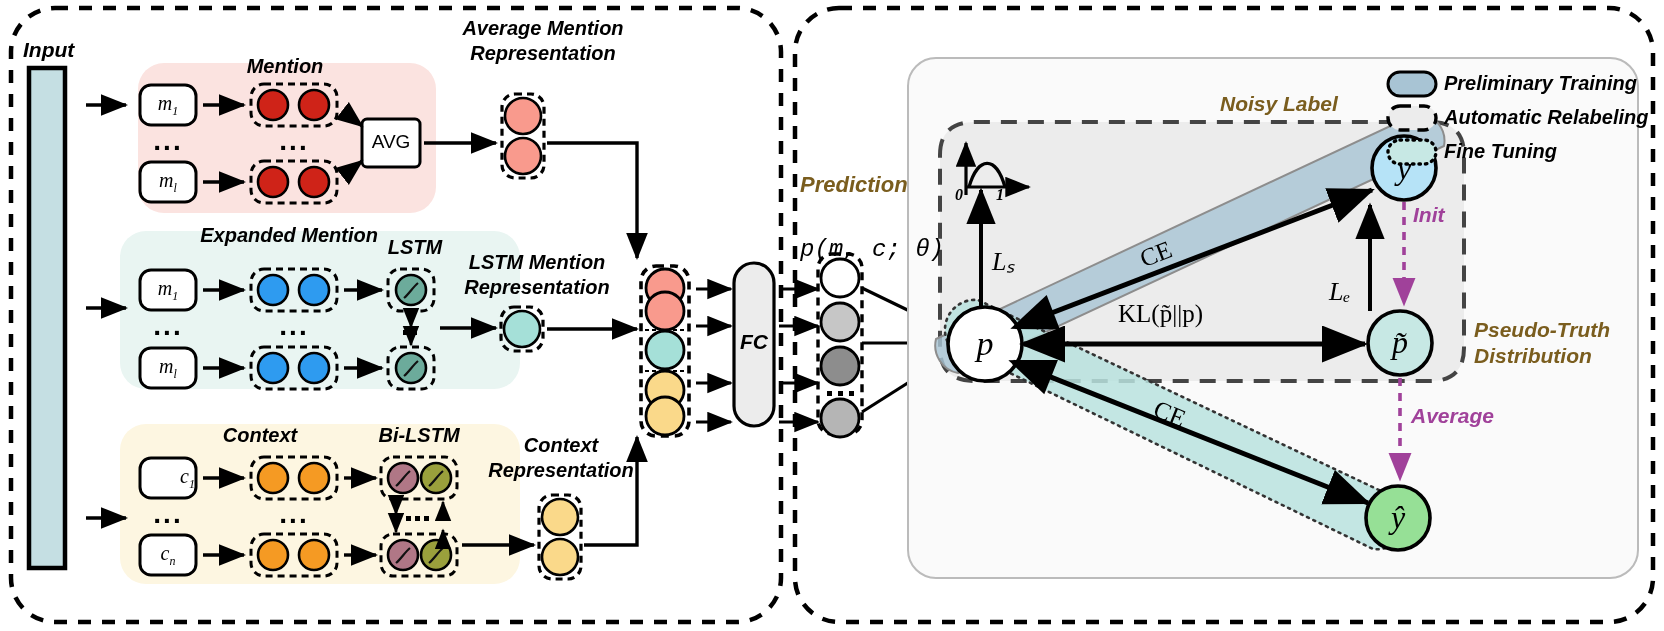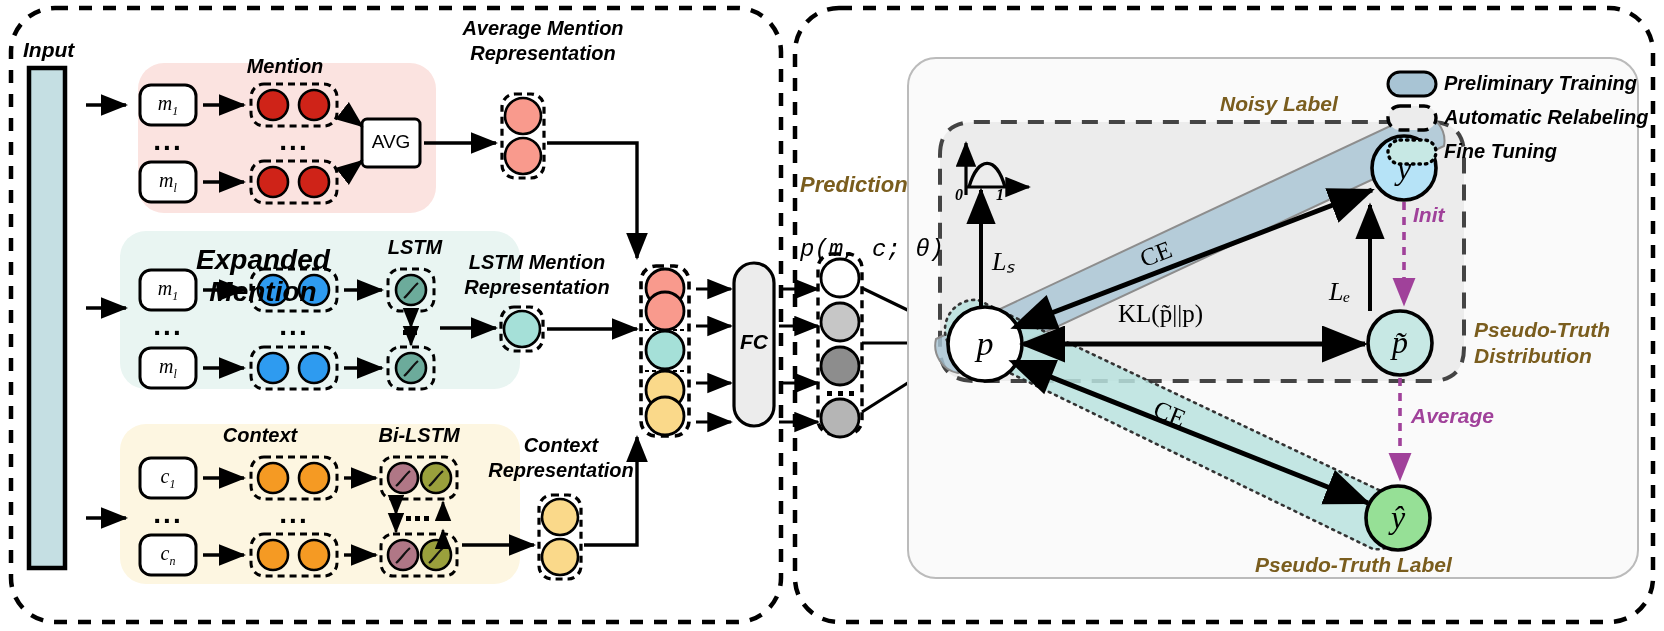--- a/index.html
+++ b/index.html
@@ -195,30 +195,30 @@
 
   <rect x="1388" y="72" width="48" height="24" rx="12" ry="12" fill="#a8c4d4" stroke="#000" stroke-width="3"></rect>
   <rect x="1388" y="106" width="48" height="24" rx="12" ry="12" fill="#ececec" stroke="#000" stroke-width="3.4" stroke-dasharray="11 8"></rect>
   <rect x="1388" y="140" width="48" height="24" rx="12" ry="12" fill="#c7e8e4" stroke="#000" stroke-width="3.4" stroke-dasharray="1.5 5" stroke-linecap="round"></rect>
 </svg>
 
 <div style="position:absolute;left:230;top:0;"></div>
 <div class="lbl" style="position:absolute;left:23px;top:38px;font-size:21px;">Input</div>
 
 <div class="lbl" style="position:absolute;left:190px;top:55px;width:190px;text-align:center;font-size:20px;">Mention</div>
-<div class="lbl" style="position:absolute;left:148px;top:244px;width:230px;text-align:center;font-size:28px;">Expanded Mention</div>
+<div class="lbl" style="position:absolute;left:148px;top:224px;width:230px;text-align:right;font-size:20px;">Expanded Mention</div>
 <div class="lbl" style="position:absolute;left:370px;top:236px;width:90px;text-align:center;font-size:20px;">LSTM</div>
 <div class="lbl" style="position:absolute;left:190px;top:424px;width:140px;text-align:center;font-size:20px;">Context</div>
 <div class="lbl" style="position:absolute;left:360px;top:424px;width:118px;text-align:center;font-size:20px;">Bi-LSTM</div>
 
 <div style="position:absolute;left:140px;top:92px;width:56px;text-align:center;font-family:'Liberation Serif',serif;font-style:italic;font-size:20px;">m<sub style="font-size:12px;">1</sub></div>
 <div style="position:absolute;left:140px;top:169px;width:56px;text-align:center;font-family:'Liberation Serif',serif;font-style:italic;font-size:20px;">m<sub style="font-size:12px;">l</sub></div>
 <div style="position:absolute;left:140px;top:277px;width:56px;text-align:center;font-family:'Liberation Serif',serif;font-style:italic;font-size:20px;">m<sub style="font-size:12px;">1</sub></div>
 <div style="position:absolute;left:140px;top:355px;width:56px;text-align:center;font-family:'Liberation Serif',serif;font-style:italic;font-size:20px;">m<sub style="font-size:12px;">l</sub></div>
-<div style="position:absolute;left:140px;top:465px;width:56px;text-align:center;font-family:'Liberation Serif',serif;font-style:italic;font-size:20px;">c<sub style="font-size:12px;">1</sub></div>
+<div style="position:absolute;left:140px;top:465px;width:56px;text-align:left;font-family:'Liberation Serif',serif;font-style:italic;font-size:20px;padding-left:40px;">c<sub style="font-size:12px;">1</sub></div>
 <div style="position:absolute;left:140px;top:542px;width:56px;text-align:center;font-family:'Liberation Serif',serif;font-style:italic;font-size:20px;">c<sub style="font-size:12px;">n</sub></div>
 
 <div style="position:absolute;left:140px;top:125px;width:56px;text-align:center;font-size:28px;font-weight:bold;letter-spacing:2px;">...</div>
 <div style="position:absolute;left:251px;top:125px;width:86px;text-align:center;font-size:28px;font-weight:bold;letter-spacing:2px;">...</div>
 <div style="position:absolute;left:140px;top:310px;width:56px;text-align:center;font-size:28px;font-weight:bold;letter-spacing:2px;">...</div>
 <div style="position:absolute;left:251px;top:310px;width:86px;text-align:center;font-size:28px;font-weight:bold;letter-spacing:2px;">...</div>
 <div style="position:absolute;left:140px;top:498px;width:56px;text-align:center;font-size:28px;font-weight:bold;letter-spacing:2px;">...</div>
 <div style="position:absolute;left:251px;top:498px;width:86px;text-align:center;font-size:28px;font-weight:bold;letter-spacing:2px;">...</div>
 
 <div style="position:absolute;left:362px;top:131px;width:58px;text-align:center;font-size:19px;">AVG</div>
@@ -244,21 +244,20 @@
 
 <div class="lbl" style="position:absolute;left:1444px;top:72px;font-size:20px;">Preliminary Training</div>
 <div class="lbl" style="position:absolute;left:1444px;top:106px;font-size:20px;">Automatic Relabeling</div>
 <div class="lbl" style="position:absolute;left:1444px;top:140px;font-size:20px;">Fine Tuning</div>
 
 <div class="lbl" style="position:absolute;left:1220px;top:92px;font-size:21px;color:#7a5d1e;">Noisy Label</div>
 <div class="lbl" style="position:absolute;left:1474px;top:317px;font-size:21px;color:#7a5d1e;line-height:26px;">
   <span>Pseudo-Truth</span><br>
   <span>Distribution</span>
 </div>
-<div class="lbl" style="position:absolute;left:1255px;top:553px;font-size:21px;color:#7a5d1e;">Pseudo-Truth Label</div>
 
 <div style="position:absolute;left:948px;top:325px;width:74px;text-align:center;font-family:'Liberation Serif',serif;font-style:italic;font-size:34px;">p</div>
 <div style="position:absolute;left:1372px;top:150px;width:64px;text-align:center;font-family:'Liberation Serif',serif;font-style:italic;font-size:32px;">y</div>
 <div style="position:absolute;left:1368px;top:324px;width:64px;text-align:center;font-family:'Liberation Serif',serif;font-style:italic;font-size:32px;">p̃</div>
 <div style="position:absolute;left:1366px;top:499px;width:64px;text-align:center;font-family:'Liberation Serif',serif;font-style:italic;font-size:32px;">ŷ</div>
 
 <div style="position:absolute;left:1136px;top:247px;font-family:'Liberation Serif',serif;font-size:25px;transform:rotate(-21deg);transform-origin:left top;">CE</div>
 <div style="position:absolute;left:1160px;top:395px;font-family:'Liberation Serif',serif;font-size:25px;transform:rotate(22deg);transform-origin:left top;">CE</div>
 <div style="position:absolute;left:1118px;top:300px;font-family:'Liberation Serif',serif;font-size:25px;">KL(p̃||p)</div>
 <div style="position:absolute;left:992px;top:242px;font-family:Liberation Serif, serif;font-style:italic;font-size:26px;">Lₛ</div>

